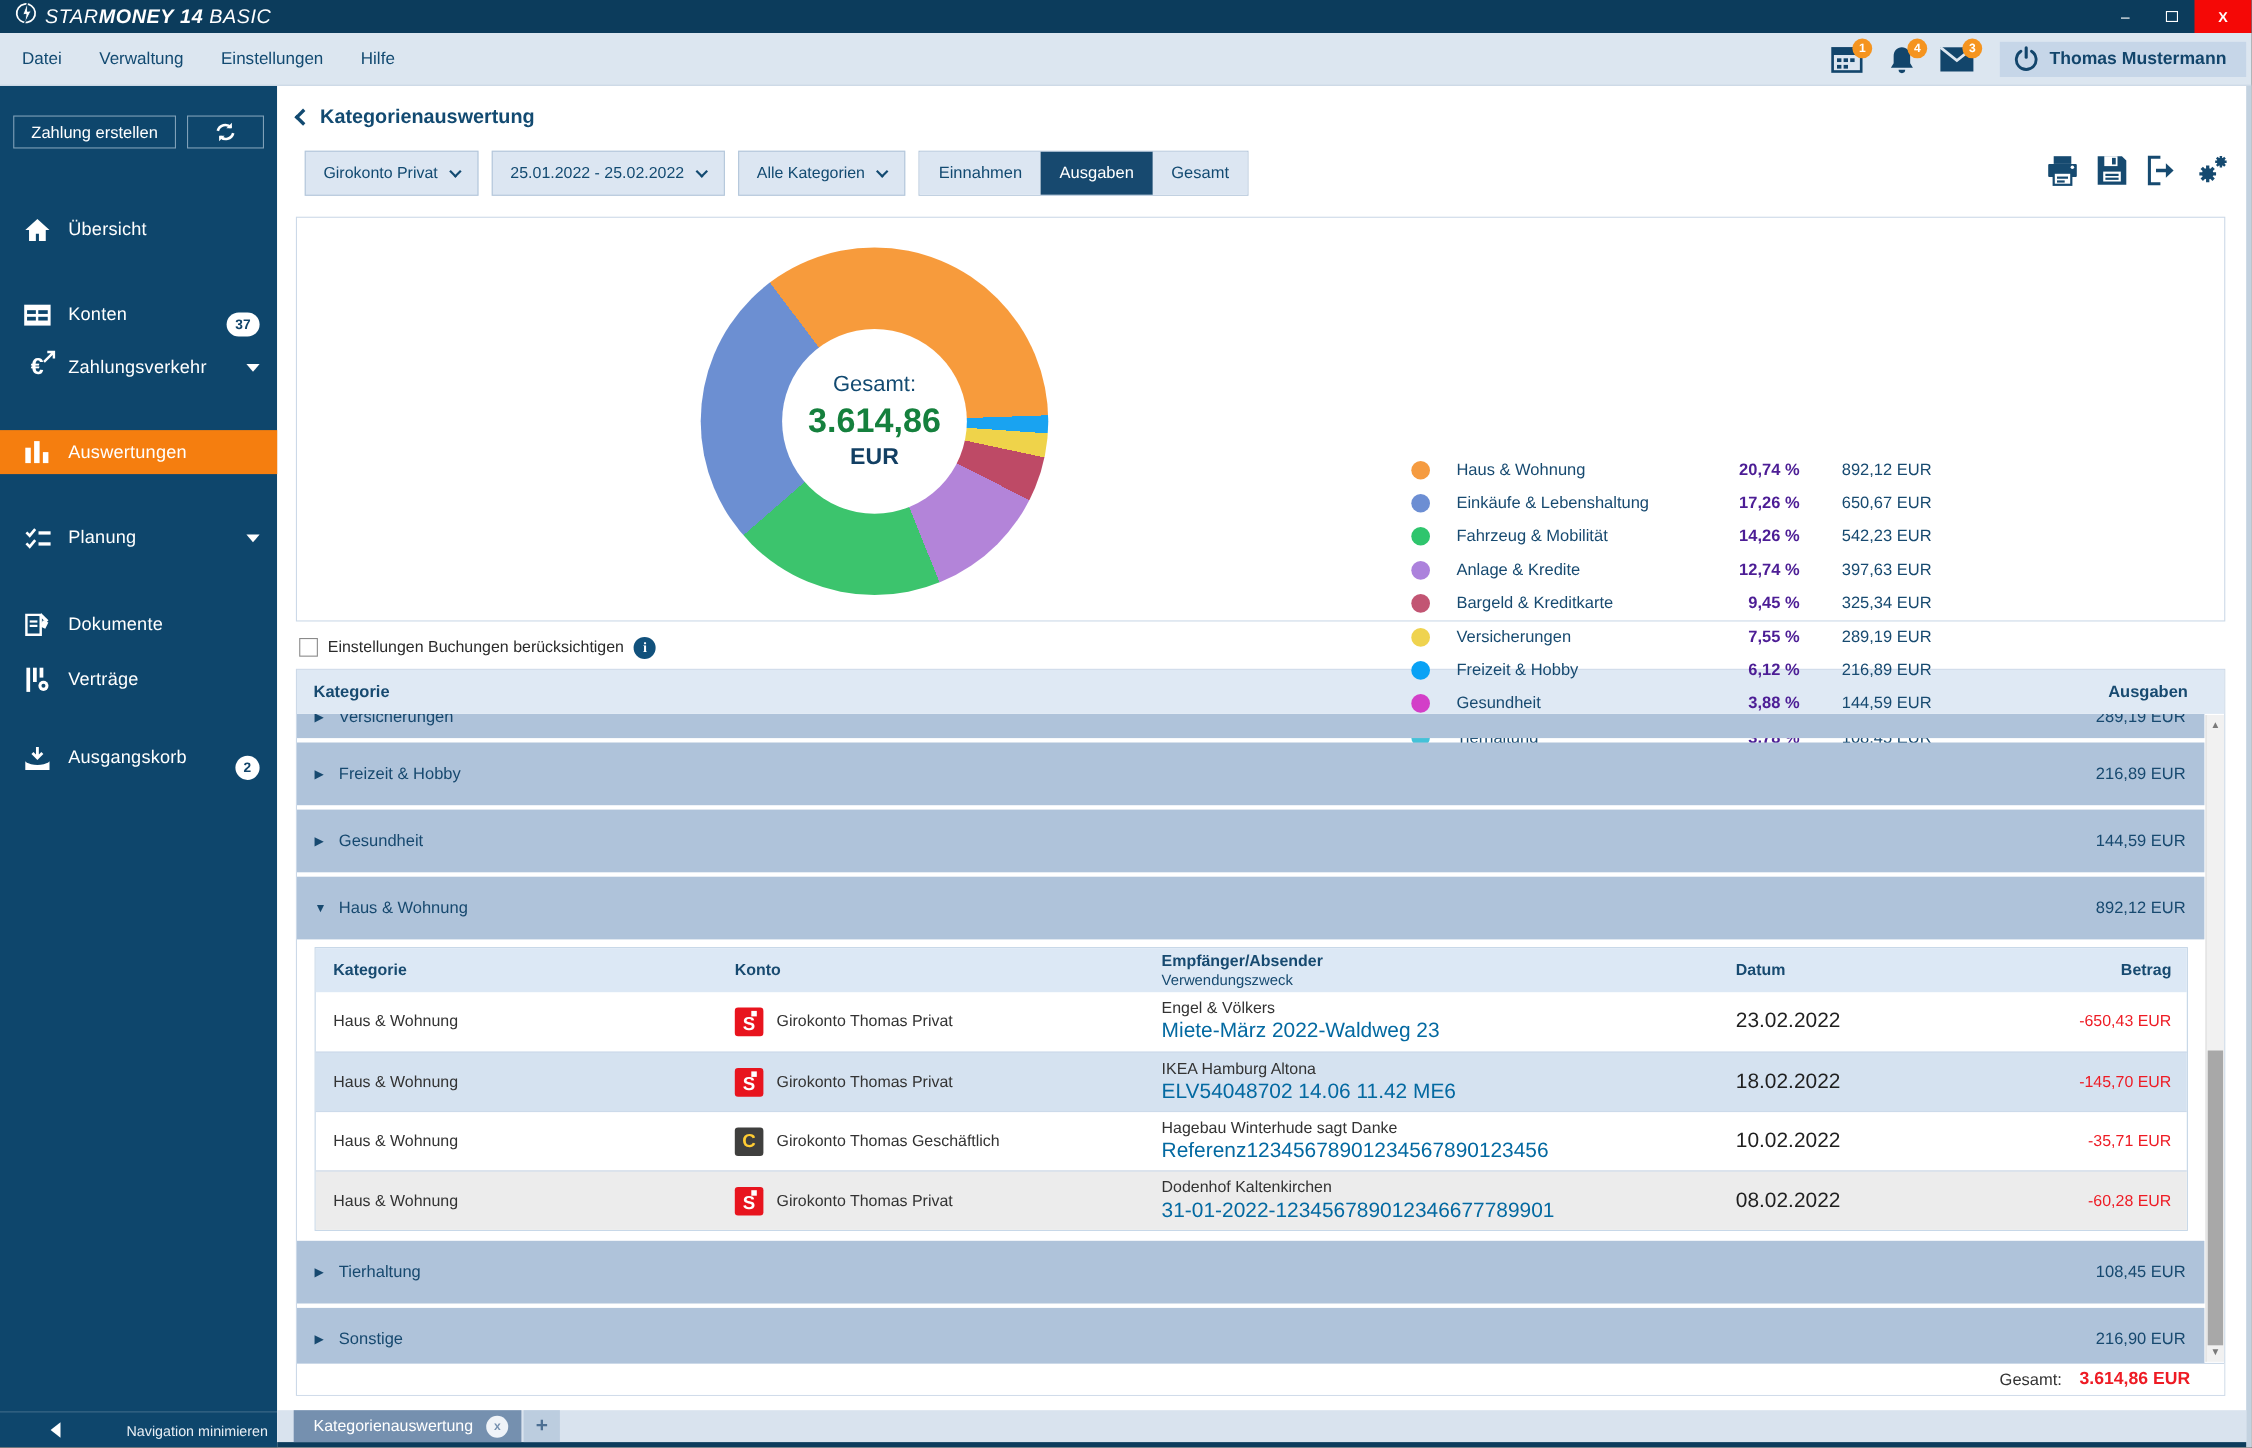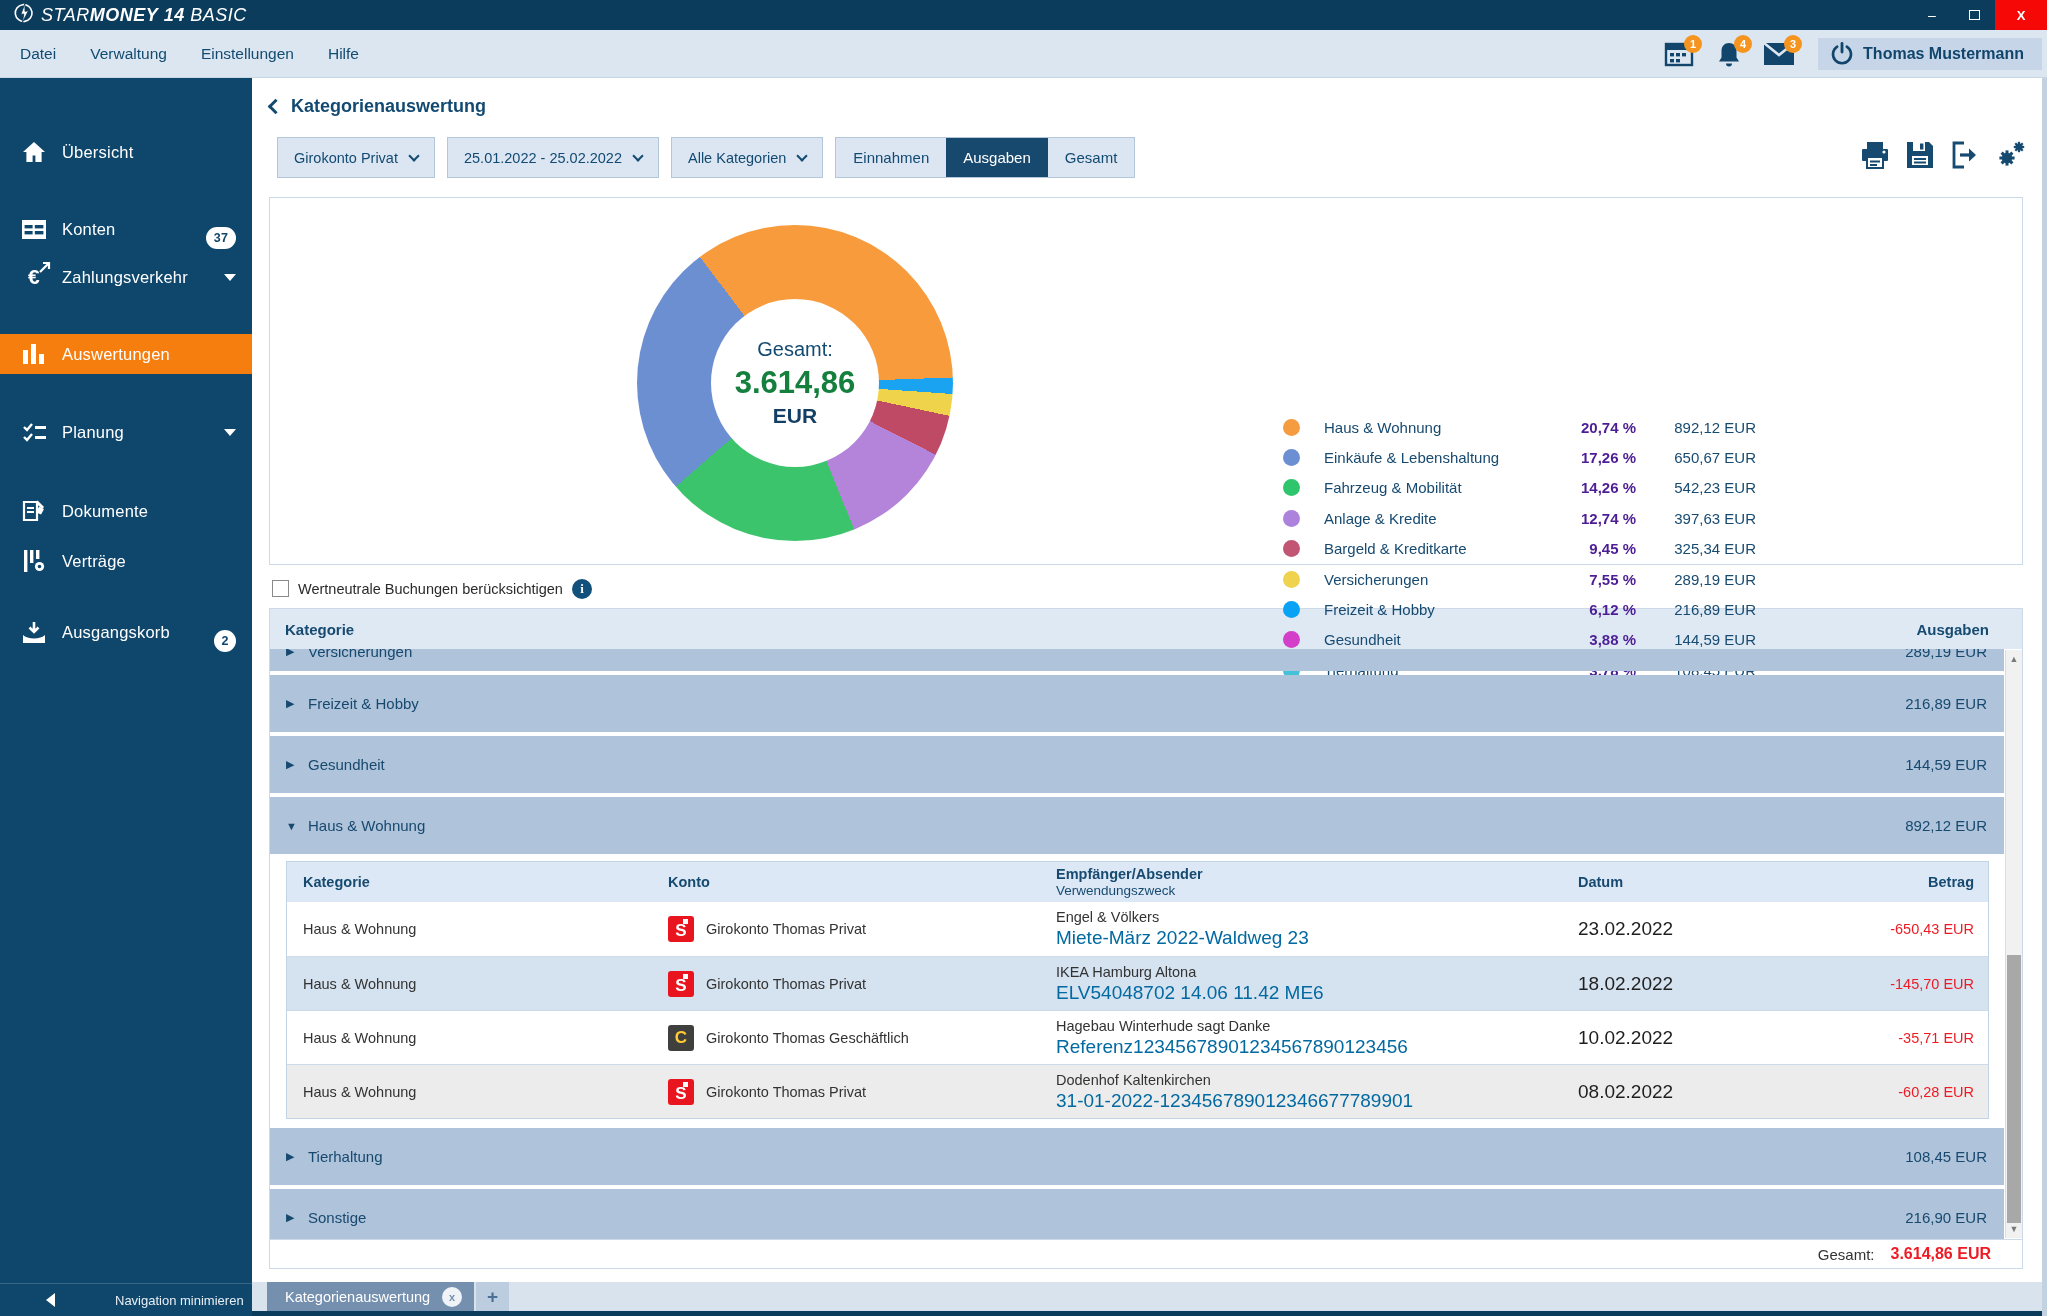--- a/index.html
+++ b/index.html
@@ -205,20 +205,31 @@
             <line x1="12" y1="1.5" x2="12" y2="10" stroke="#12456B" stroke-width="2.8" stroke-linecap="round"></line>
           </svg>
         <span class="user-name">Thomas Mustermann</span>
       </div>
     </div>
   </div>
 
   <div class="body">
 
     <div class="sidebar">
+      <div class="sb-buttons">
+        <div class="sb-btn create">Zahlung erstellen</div>
+        <div class="sb-btn refresh">
+          <svg width="22" height="18" viewBox="0 0 22 18">
+              <path d="M4 8a7 7 0 0 1 12-3" fill="none" stroke="#fff" stroke-width="2.4"></path>
+              <path d="M16.8 0.6v5h-5z" fill="#fff"></path>
+              <path d="M18 10a7 7 0 0 1-12 3" fill="none" stroke="#fff" stroke-width="2.4"></path>
+              <path d="M5.2 17.4v-5h5z" fill="#fff"></path>
+            </svg>
+        </div>
+      </div>
 
       <div class="sb-nav">
         <div class="sb-item" style="margin-top:26px;">
           <span class="sb-ic">
               <svg width="24" height="22" viewBox="0 0 24 22">
                 <path d="M12 1 1 11h3.4v10h6.2v-6.4h2.8V21h6.2V11H23z" fill="#fff"></path>
               </svg>
             </span>
           <span class="sb-label">Übersicht</span>
         </div>
@@ -463,21 +474,21 @@
               <span class="lg-dot" style="background: rgb(127, 127, 127);"></span>
               <span class="lg-label">Sonstige</span>
               <span class="lg-pct">5,22 %</span>
               <span class="lg-amt">216,90 EUR</span>
             </div>
         </div>
       </div>
 
       <div class="option-row">
         <span class="checkbox"></span>
-        <span class="option-label">Wertneutrale Buchungen berücksichtigen</span>
+        <span class="option-label">Einstellungen Buchungen berücksichtigen</span>
         <span class="info-ic">i</span>
       </div>
 
       <div class="table-panel">
         <div class="tp-head">
           <span>Kategorie</span>
           <span>Ausgaben</span>
         </div>
 
         <div class="tp-scroll">

